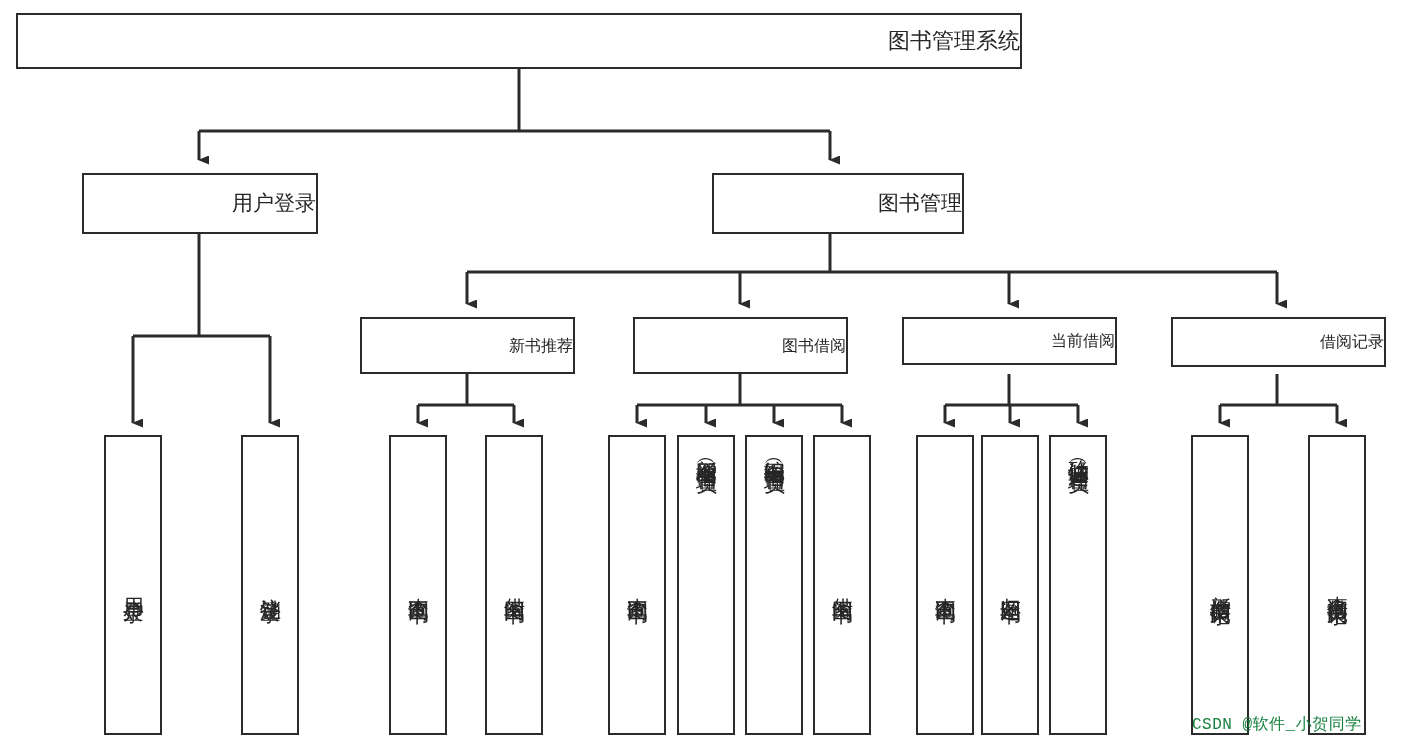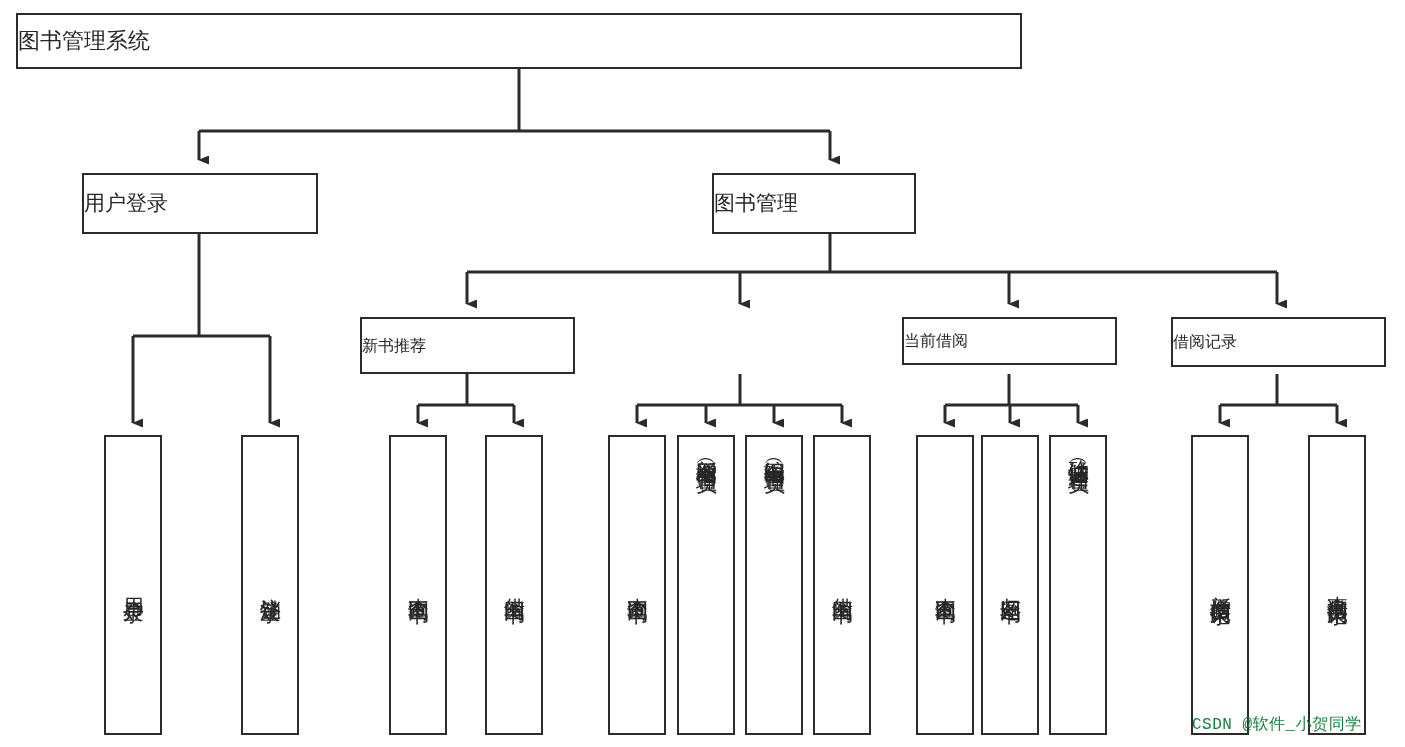--- a/index.html
+++ b/index.html
@@ -25,21 +25,21 @@
     height: 747px;
     pointer-events: none;
   }
   .node {
     position: absolute;
     box-sizing: border-box;
     background: #ffffff;
     border: 2px solid #2b2b2b;
     display: flex;
     align-items: center;
-    justify-content: flex-start;
+    justify-content: flex-end;
     color: #262626;
   }
   .node .lbl {
     display: block;
     text-align: center;
     line-height: 1.25;
   }
   
   .node.horiz .lbl {
     writing-mode: horizontal-tb;
@@ -133,27 +133,30 @@
     </g>
   </svg>
 
   <div class="node horiz root" style="left:16px; top:13px; width:1006px; height:56px;">
     <span class="lbl">图书管理系统</span>
   </div>
 
   <div class="node horiz lvl2" style="left:82px; top:173px; width:236px; height:61px;">
     <span class="lbl">用户登录</span>
   </div>
-  <div class="node horiz lvl2" style="left:712px; top:173px; width:204px; height:61px;">
+  <div class="node horiz lvl2" style="left:712px; top:173px; width:252px; height:61px;">
     <span class="lbl">图书管理</span>
   </div>
 
   <div class="node horiz lvl3" style="left:360px; top:317px; width:215px; height:57px;">
     <span class="lbl">新书推荐</span>
   </div>
+  <div class="node horiz lvl3" style="left:633px; top:317px; width:215px; height:57px;">
+    <span class="lbl">图书借阅</span>
+  </div>
   <div class="node horiz lvl3" style="left:902px; top:317px; width:215px; height:48px;">
     <span class="lbl">当前借阅</span>
   </div>
   <div class="node horiz lvl3" style="left:1171px; top:317px; width:215px; height:50px;">
     <span class="lbl">借阅记录</span>
   </div>
 
   <div class="node leaf tall-center" style="left:104px; top:435px; width:58px; height:300px;">
     <span class="lbl">用户登录</span>
   </div>

